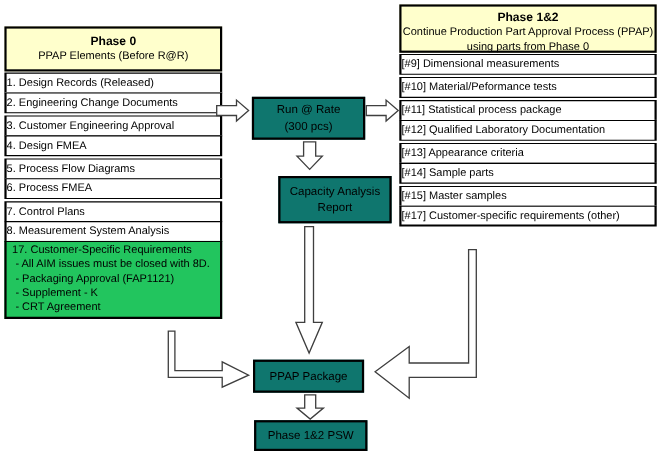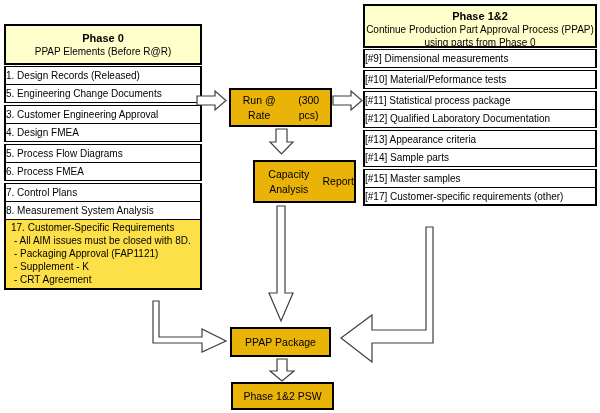--- a/index.html
+++ b/index.html
@@ -18,34 +18,34 @@
   .tbody { width:100%; }
   .trow {
     background:#fff; border:1px solid #000; border-left-width:2px; border-right-width:2px;
     font-size:10px; line-height:17px; height:19px; padding-left:0;
     margin-top:-1px; white-space:nowrap; overflow:hidden;
   }
   .trow.first { margin-top:1px; }
   .trow.gap   { margin-top:2px; }
   .trow.short { height:17px; line-height:15px; }
   .tblock {
-    background:#fde047; border:1px solid #000; border-left-width:2px; border-right-width:2px;
+    background:#22c55e; border:1px solid #000; border-left-width:2px; border-right-width:2px;
     border-bottom-width:2px; margin-top:-1px; padding:1px 0 2px 0;
   }
   .tblock .bline { font-size:10px; line-height:13px; padding-left:5px; white-space:nowrap; }
   .tblock .bitem { padding-left:8px; }
   #left-table  { left:4px;   top:4px;  width:198px;margin-top:20px; }
   #right-table { left:363px; top:4px;  width:234px; }
   #left-table .ptable-header  { height:41px; padding-top:5px; }
   #right-table .ptable-header { height:44px; padding-top:3px; }
   #right-table .trow:last-child { border-bottom-width:2px; }
   
   .fbox {
-    position:absolute; border:2px solid #000; background:#eab308;
-    display:flex; flex-direction:row; align-items:center; justify-content:center;
+    position:absolute; border:2px solid #000; background:#0f766e;
+    display:flex; flex-direction:column; align-items:center; justify-content:center;
     text-align:center; font-size:10.5px; line-height:15px;
   }
   #box-run-rate { left:229px; top:88px;  width:103px; height:39px; }
   #box-capacity { left:229px; top:160px; width:103px; height:43px;margin-left:24px; }
   #box-ppap     { left:230px; top:327px; width:101px; height:30px; }
   #box-psw      { left:231px; top:382px; width:103px; height:28px; }
   
   #arrows { position:absolute; left:0; top:0; width:600px; height:413px; pointer-events:none; }
   #arrows path { fill:#ffffff; stroke:#3f3f3f; stroke-width:1.2; stroke-linejoin:miter; }
 </style>
@@ -54,21 +54,21 @@
 
 <div id="canvas">
 
   <div class="ptable" id="left-table">
     <div class="ptable-header">
       <div class="ph-title">Phase 0</div>
       <div class="ph-sub">PPAP Elements (Before R@R)</div>
     </div>
     <div class="tbody">
       <div class="trow first">1. Design Records (Released)</div>
-      <div class="trow">5. Engineering Change Documents</div>
+      <div class="trow">2. Engineering Change Documents</div>
       <div class="trow gap">3. Customer Engineering Approval</div>
       <div class="trow">4. Design FMEA</div>
       <div class="trow gap">5. Process Flow Diagrams</div>
       <div class="trow">6. Process FMEA</div>
       <div class="trow gap">7. Control Plans</div>
       <div class="trow">8. Measurement System Analysis</div>
       <div class="tblock">
         <div class="bline">17. Customer-Specific Requirements</div>
         <div class="bline bitem">- All AIM issues must be closed with 8D.</div>
         <div class="bline bitem">- Packaging Approval (FAP1121)</div>

